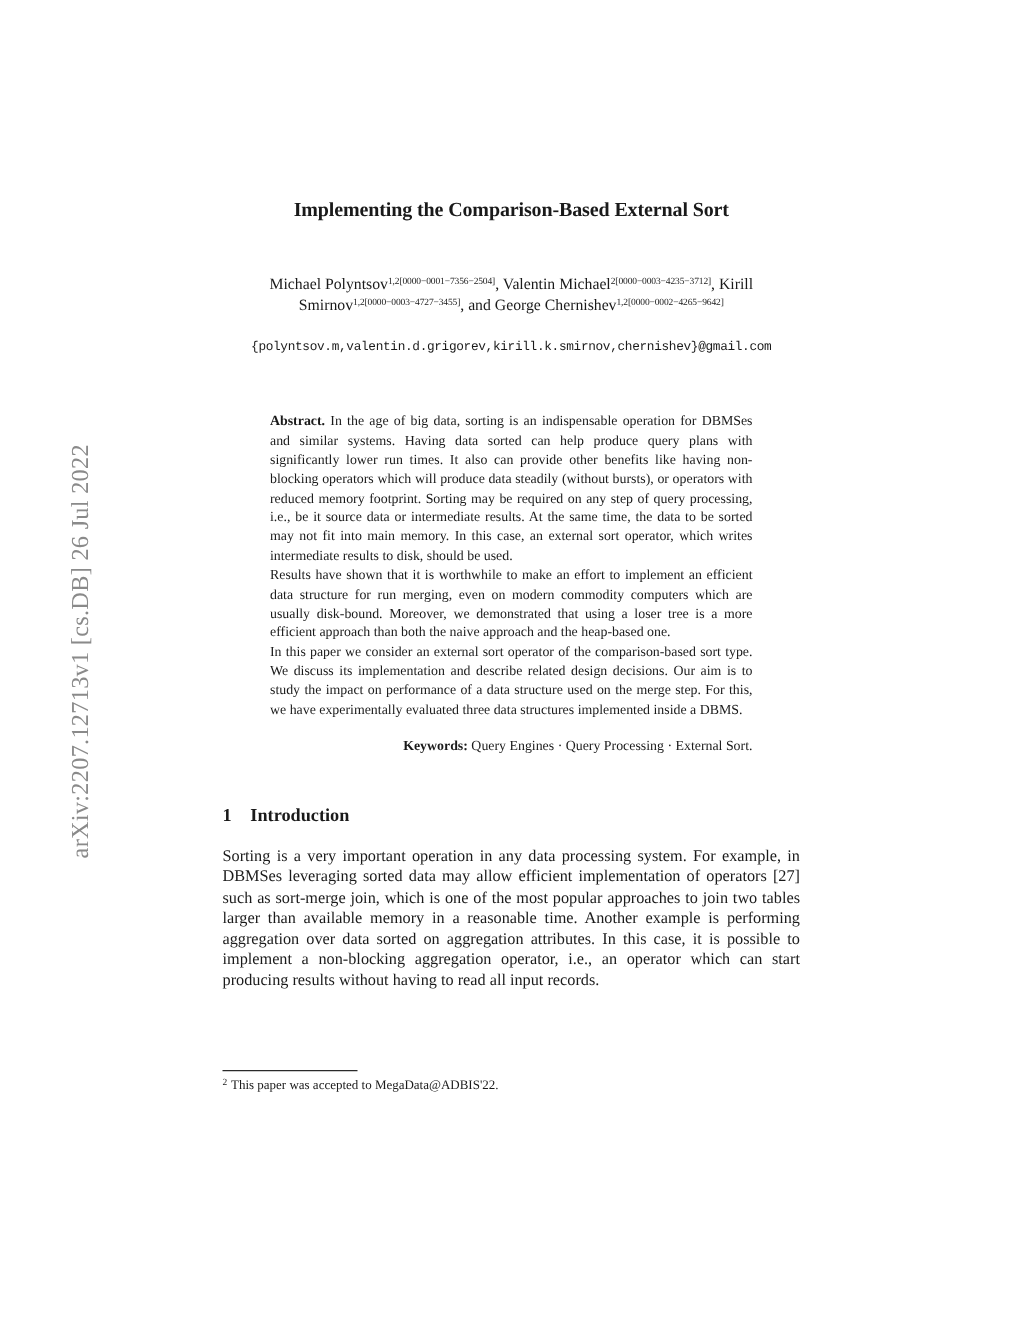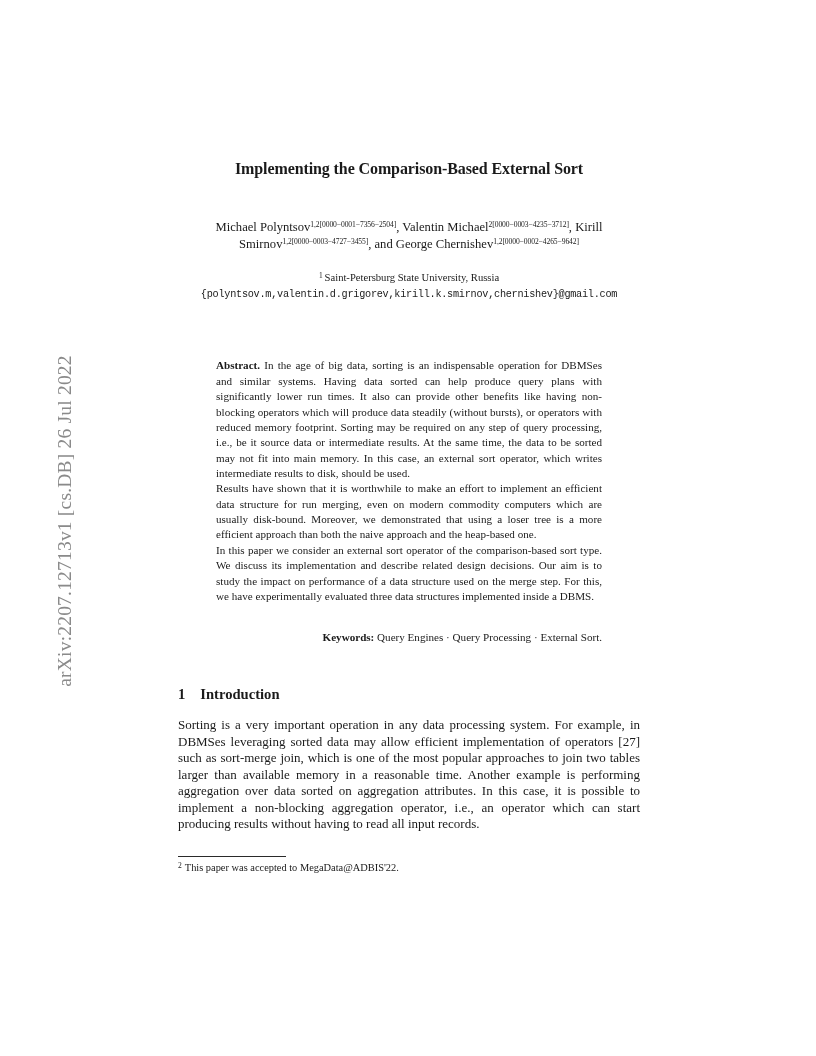--- a/index.html
+++ b/index.html
@@ -94,21 +94,21 @@
     padding-top: 3px;
     font-family: "Liberation Mono", "DejaVu Sans Mono", monospace;
     font-size: 10.2px;
     text-align: center;
     letter-spacing: -0.25px;
     white-space: nowrap;
   }
 
   
   .abstract {
-    margin: 12px auto;
+    margin: 0 auto;
     padding-top: 46px;
     width: 386px;
     font-size: 11.1px;
     line-height: 1.385;
     text-align: justify;
     text-justify: inter-word;
     hyphens: manual;
   }
   .abstract p {
     margin: 0;
@@ -190,21 +190,20 @@
 
     <h1 class="title">Implementing the Comparison-Based External Sort</h1>
 
     <div class="authors">
       <span>Michael Polyntsov</span><sup>1,2</sup><sup class="orcid">[0000−0001−7356−2504]</sup><span>, </span><span>Valentin</span>
       <span>Michael</span><sup>2</sup><sup class="orcid">[0000−0003−4235−3712]</sup><span>, </span><span>Kirill Smirnov</span><sup>1,2</sup><sup class="orcid">[0000−0003−4727−3455]</sup><span>, and</span>
       <span>George Chernishev</span><sup>1,2</sup><sup class="orcid">[0000−0002−4265−9642]</sup>
     </div>
 
     <div class="affiliations">
-      <div><sup>1</sup><span>Saint-Petersburg State University, Russia</span></div>
     </div>
     <div class="email">{polyntsov.m,valentin.d.grigorev,kirill.k.smirnov,chernishev}@gmail.com</div>
 
     <div class="abstract">
       <p><span class="lead-label">Abstract.</span> <span>In the age of big data, sorting is an indispensable operation for DBMSes and similar systems. Having data sorted can help produce query plans with significantly lower run times. It also can provide other benefits like having non-blocking operators which will produce data steadily (without bursts), or operators with reduced memory footprint. Sorting may be required on any step of query processing, i.e., be it source data or intermediate results. At the same time, the data to be sorted may not fit into main memory. In this case, an external sort operator, which writes intermediate results to disk, should be used.</span></p>
       <p><span>Results have shown that it is worthwhile to make an effort to implement an efficient data structure for run merging, even on modern commodity computers which are usually disk-bound. Moreover, we demonstrated that using a loser tree is a more efficient approach than both the naive approach and the heap-based one.</span></p>
       <p><span>In this paper we consider an external sort operator of the comparison-based sort type. We discuss its implementation and describe related design decisions. Our aim is to study the impact on performance of a data structure used on the merge step. For this, we have experimentally evaluated three data structures implemented inside a DBMS.</span></p>
     </div>
 
     <div class="keywords">

